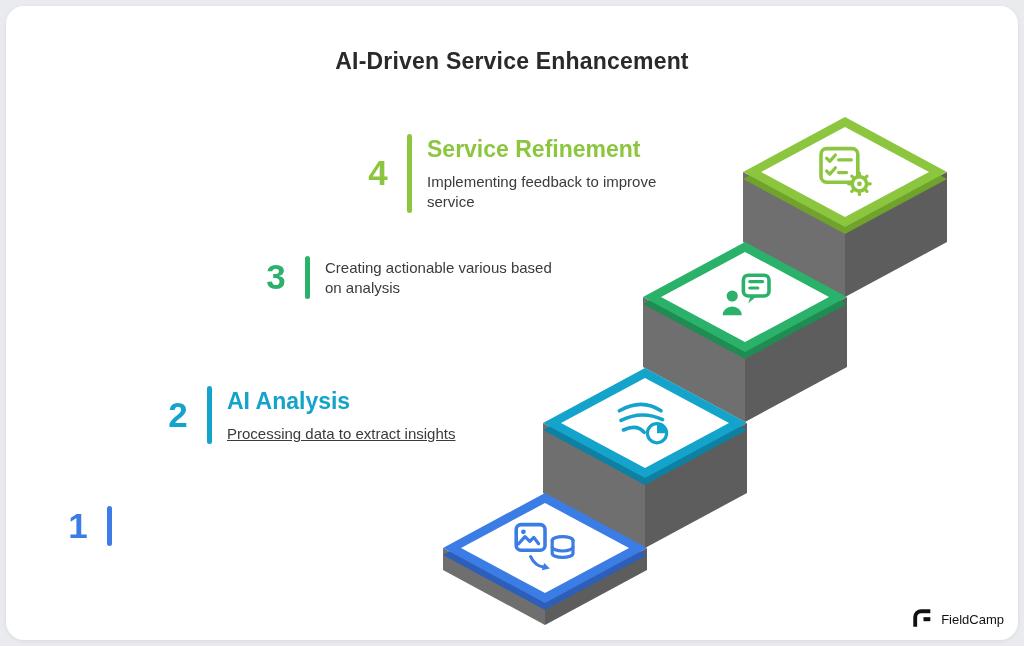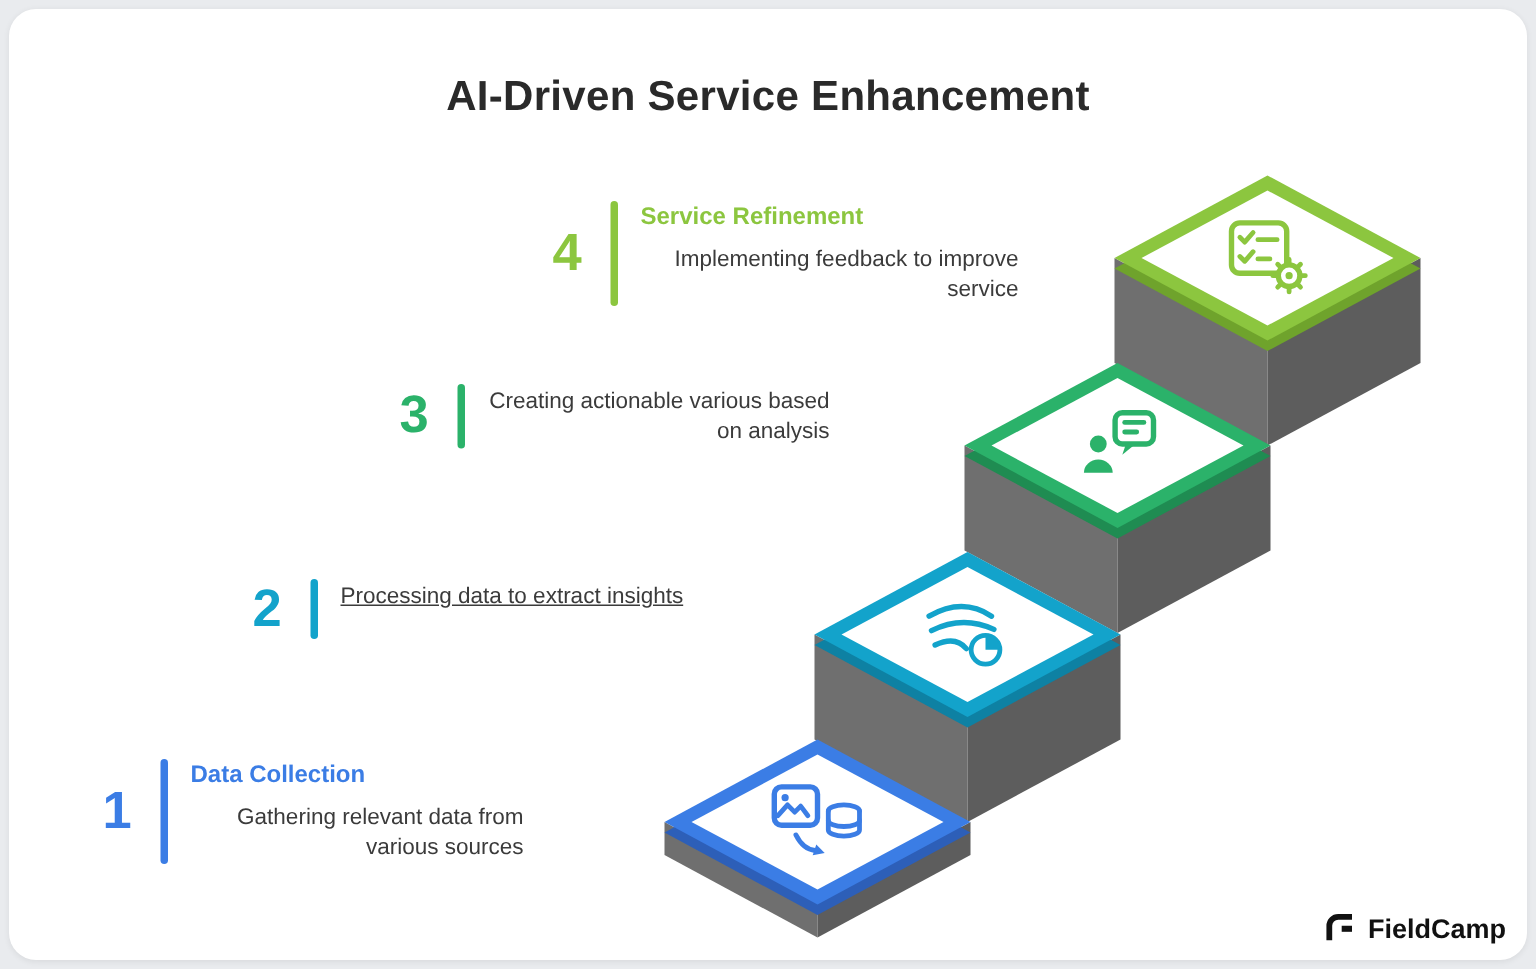--- a/index.html
+++ b/index.html
@@ -1,32 +1,32 @@
 <!DOCTYPE html>
 <html><head>
 <meta charset="utf-8">
 <style>
   html,body{margin:0;padding:0;}
   body{background:#e9ebee;font-family:"Liberation Sans",sans-serif;}
   .stage{position:relative;width:1024px;height:646px;overflow:hidden;}
   .card{position:absolute;inset:6px;background:#ffffff;border-radius:18px;box-shadow:0 1px 4px rgba(0,0,0,.07);}
-  .title{position:absolute;left:0;right:0;top:48px;text-align:center;font-size:28px;font-weight:700;color:#2a2a2a;letter-spacing:.2px;}
+  .title{position:absolute;left:0;right:0;top:48px;text-align:center;font-size:23px;font-weight:700;color:#2a2a2a;letter-spacing:.2px;}
   .stairs{position:absolute;left:0;top:0;}
   .step-block{position:absolute;display:flex;gap:15px;align-items:stretch;}
   .num{font-size:35px;font-weight:700;align-self:center;min-width:28px;text-align:center;}
   .bar{width:5px;border-radius:3px;}
   .txt{display:flex;flex-direction:column;padding-top:2px;}
-  .step-title{font-size:16px;font-weight:700;margin:0 0 9px 0;}
-  .step-desc{font-size:15px;color:#3b3b3b;line-height:1.35;margin:0;text-align:right;}
+  .step-title{font-size:23px;font-weight:700;margin:0 0 9px 0;}
+  .step-desc{font-size:15px;color:#3b3b3b;line-height:1.35;margin:0;}
   .s1{left:64px;top:506px;} .s1 .step-desc{max-width:222px;}
   .s2{left:164px;top:386px;} .s2 .step-desc{max-width:285px;text-decoration:underline;}
   .s3{left:262px;top:256px;} .s3 .step-desc{max-width:228px;}
   .s4{left:364px;top:134px;} .s4 .step-desc{max-width:252px;}
   .brand{position:absolute;right:20px;bottom:16px;display:flex;align-items:center;gap:7px;}
-  .brand-name{font-size:18px;font-weight:700;color:#111;}
+  .brand-name{font-size:13px;font-weight:400;color:#111;}
 </style>
 </head>
 <body>
 
 <div class="stage">
   <div class="card"></div>
 
   <div class="title">AI-Driven Service Enhancement</div>
 
   <svg class="stairs" width="1024" height="646" viewBox="0 0 1024 646">
@@ -131,31 +131,28 @@
     <div class="bar" style="background-color: rgb(43, 178, 106);"></div>
     <div class="txt">
       <p class="step-desc">Creating actionable various based on analysis</p>
     </div>
   </div>
 
   <div class="step-block s2">
     <div class="num" style="color: rgb(19, 163, 203);">2</div>
     <div class="bar" style="background-color: rgb(19, 163, 203);"></div>
     <div class="txt">
+      <div class="step-title" style="color: rgb(19, 163, 203);">AI Analysis</div>
       <p class="step-desc">Processing data to extract insights</p>
     </div>
   </div>
 
   <div class="step-block s1">
     <div class="num" style="color: rgb(59, 125, 229);">1</div>
     <div class="bar" style="background-color: rgb(59, 125, 229);"></div>
-    <div class="txt">
-      <div class="step-title" style="color: rgb(59, 125, 229);">Data Collection</div>
-      <p class="step-desc">Gathering relevant data from various sources</p>
-    </div>
   </div>
 
   <div class="brand">
     <svg width="22" height="22" viewBox="0 0 24 24">
       <path d="M20,3.5 H10 a6.5,6.5 0 0 0 -6.5,6.5 v10.5" fill="none" stroke="#111111" stroke-width="4.2" stroke-linecap="butt"></path>
       <rect x="12.5" y="10" width="7.5" height="4.4" fill="#111111"></rect>
     </svg>
     <span class="brand-name" style="color: rgb(17, 17, 17);">FieldCamp</span>
   </div>
 </div>

